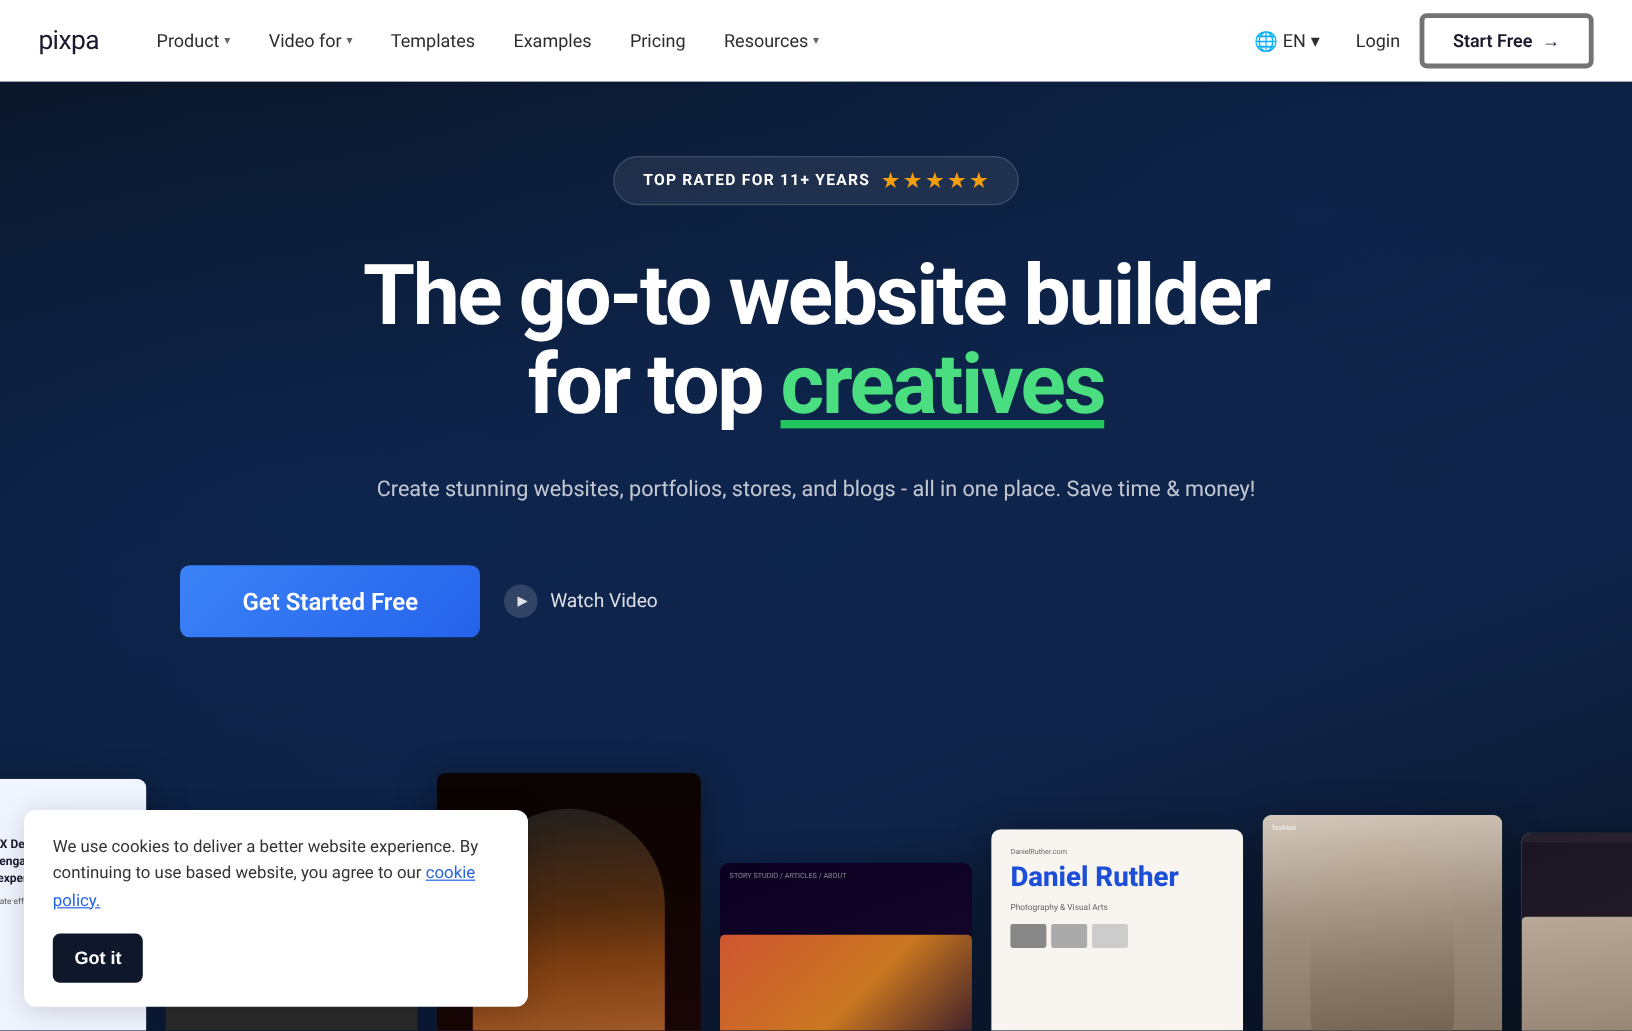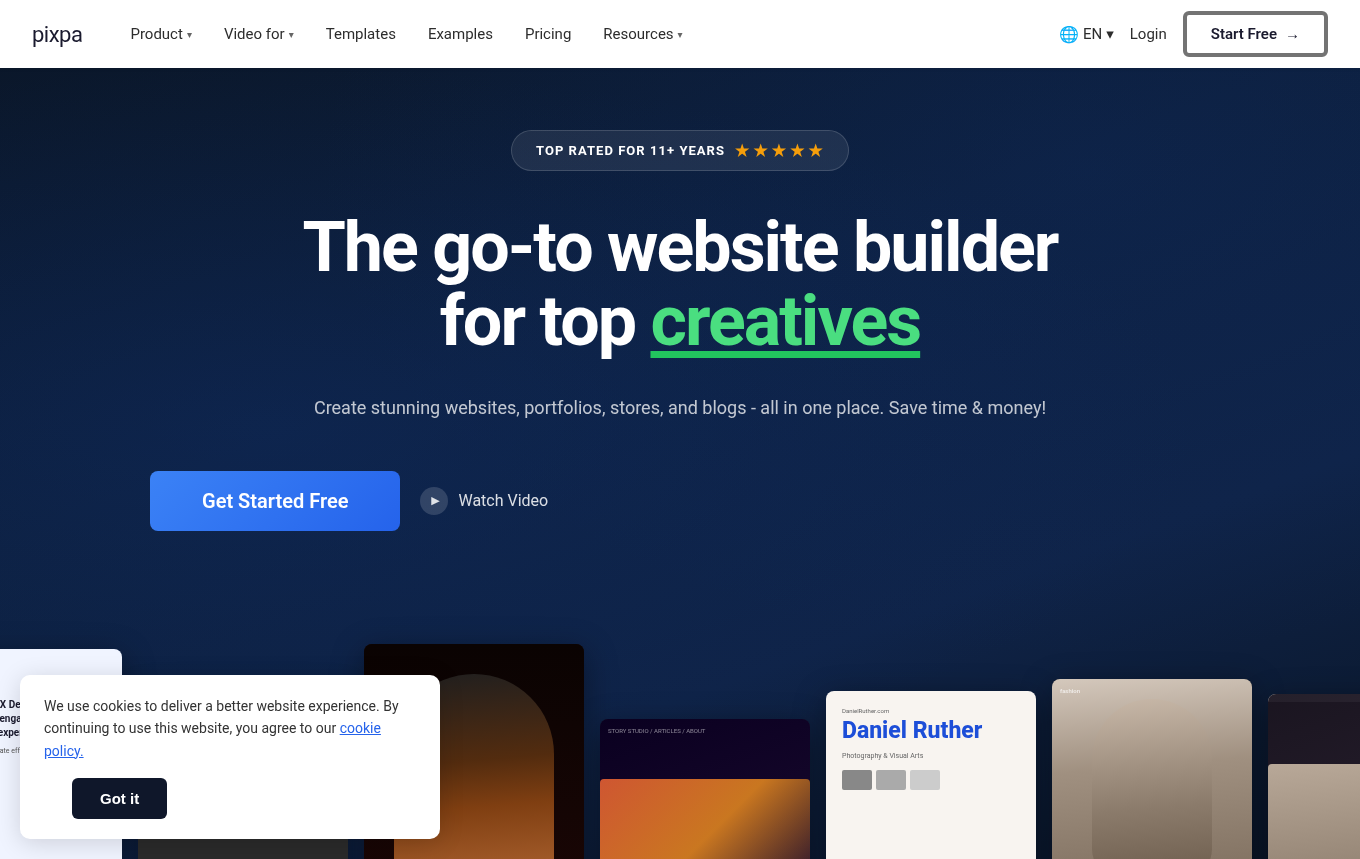--- a/index.html
+++ b/index.html
@@ -83,20 +83,21 @@
       font-size: 15px;
       color: #2d2d2d;
       cursor: pointer;
     }
 
     .login-link {
       font-size: 15px;
       color: #2d2d2d;
       text-decoration: none;
       cursor: pointer;
+      margin-left: 14px;
     }
 
     .start-free-btn {
       background: #fff;
       color: #1a1a2e;
       border: 4px solid #737373;
       padding: 10px 24px;
       border-radius: 6px;
       font-size: 15px;
       font-weight: 600;
@@ -378,27 +379,26 @@
     .cookie-link {
       color: #2563eb;
       text-decoration: underline;
       cursor: pointer;
     }
 
     .cookie-btn {
       background: #0f172a;
       color: #fff;
       border: none;
-      padding: 12px 28px;
+      padding: 12px 18px;
       border-radius: 6px;
       font-size: 15px;
       font-weight: 600;
       cursor: pointer;
       align-self: flex-start;
-      margin-left: 28px;
     }
   </style>
 </head>
 <body>
 
 <nav>
   <div class="nav-left">
     <div class="logo">
       <span>pixpa</span>
     </div>
@@ -559,18 +559,18 @@
           </div>
         </div>
       </div>
 
     </div>
   </div>
 </section>
 
 <div class="cookie-banner">
   <p class="cookie-text">
-    <span>We use cookies to deliver a better website experience. By continuing to use this website, you agree to our </span><a class="cookie-link">cookie policy.</a>
+    <span>We use cookies to deliver a better website experience. By continuing to use based website, you agree to our </span><a class="cookie-link">cookie policy.</a>
   </p>
   <button class="cookie-btn">
     <span>Got it</span>
   </button>
 </div>
 
 </body></html>

